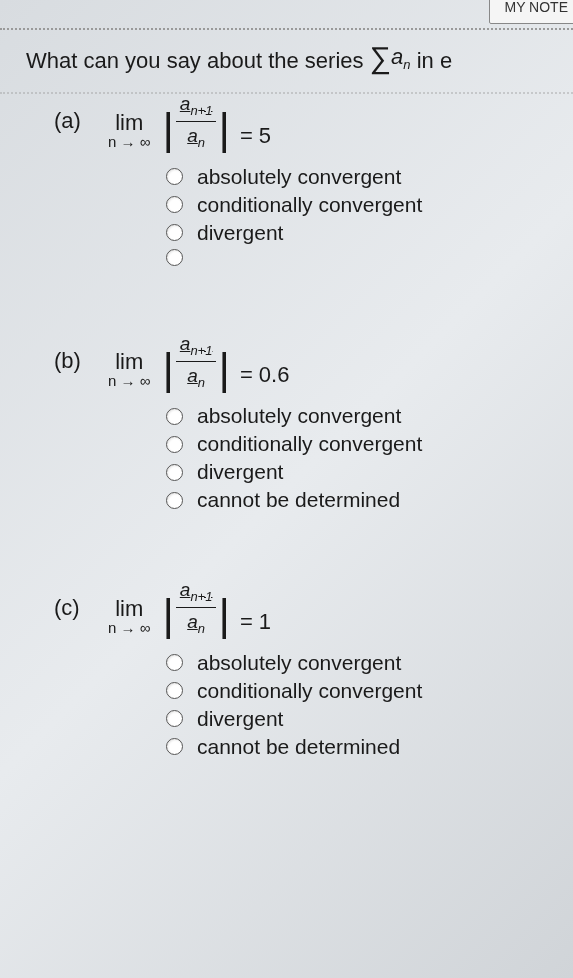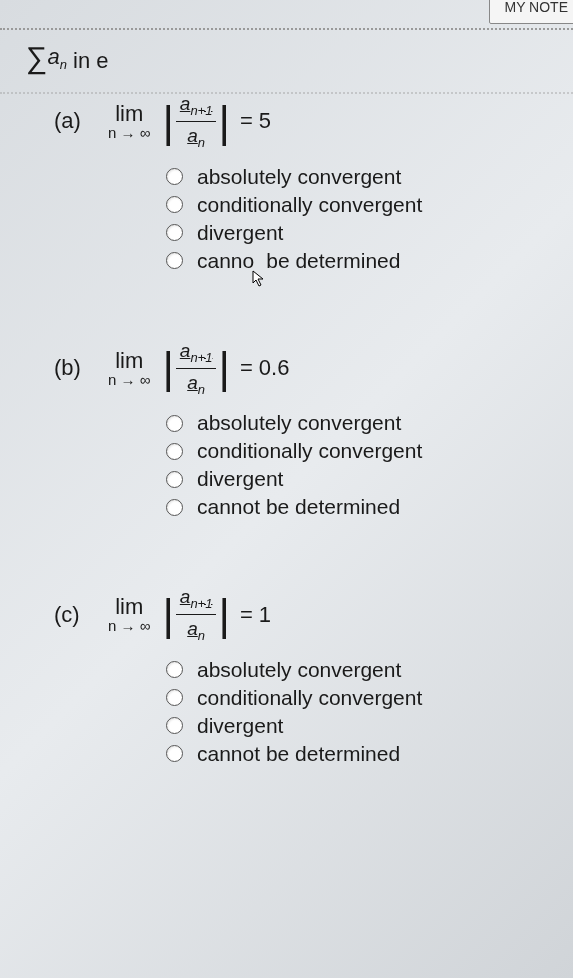--- a/index.html
+++ b/index.html
@@ -53,21 +53,21 @@
     display: flex;
     align-items: center;
     font-size: 22px;
     margin-bottom: 16px;
   }
   .part-label {
     width: 54px;
   }
   .limit-block {
     display: inline-flex;
-    align-items: center;
+    align-items: flex-end;
   }
   .lim-stack {
     display: inline-flex;
     flex-direction: column;
     align-items: center;
     line-height: 1;
     margin-right: 10px;
   }
   .lim-top { font-size: 22px; }
   .lim-bot { font-size: 15px; }
@@ -129,20 +129,21 @@
 </head>
 <body>
 
 <div class="top-buttons">
   <div class="top-btn">MY NOTE</div>
 </div>
 
 <div class="header-area">
   <hr class="dotted-line">
   <div class="question-row">
+    <span>What can you say about the series</span>
     <span class="sigma-wrap">
       <span class="sigma">∑</span>
         <span style="font-style:italic;"><span>a</span><span class="sub">n</span></span>
     </span>
     <span>in e</span>
   </div>
   <hr class="dotted-line" style="opacity:0.4">
 </div>
 
 <div class="content" id="parts-container">
@@ -173,23 +174,20 @@
       <div class="option-row">
         <span class="radio"></span>
         <span>conditionally convergent</span>
       </div>
       <div class="option-row">
         <span class="radio"></span>
         <span>divergent</span>
       </div>
       <div class="option-row">
         <span class="radio"></span>
-        <span>canno<span style="display:inline-block;width:12px;position:relative"><svg width="14" height="18" viewBox="0 0 14 18" style="position:absolute;top:2px;left:-2px">
-                <path d="M1 1 L1 13 L4 10 L7 16 L9 15 L6 9 L11 9 Z" fill="#fff" stroke="#000" stroke-width="1"></path>
-              </svg></span>be determined</span>
       </div>
       </div>
     </div>
     <div class="part">
       <div class="part-header">
         <span class="part-label">(b)</span>
 
     <span class="limit-block">
       <span class="lim-stack">
         <span class="lim-top">lim</span>

